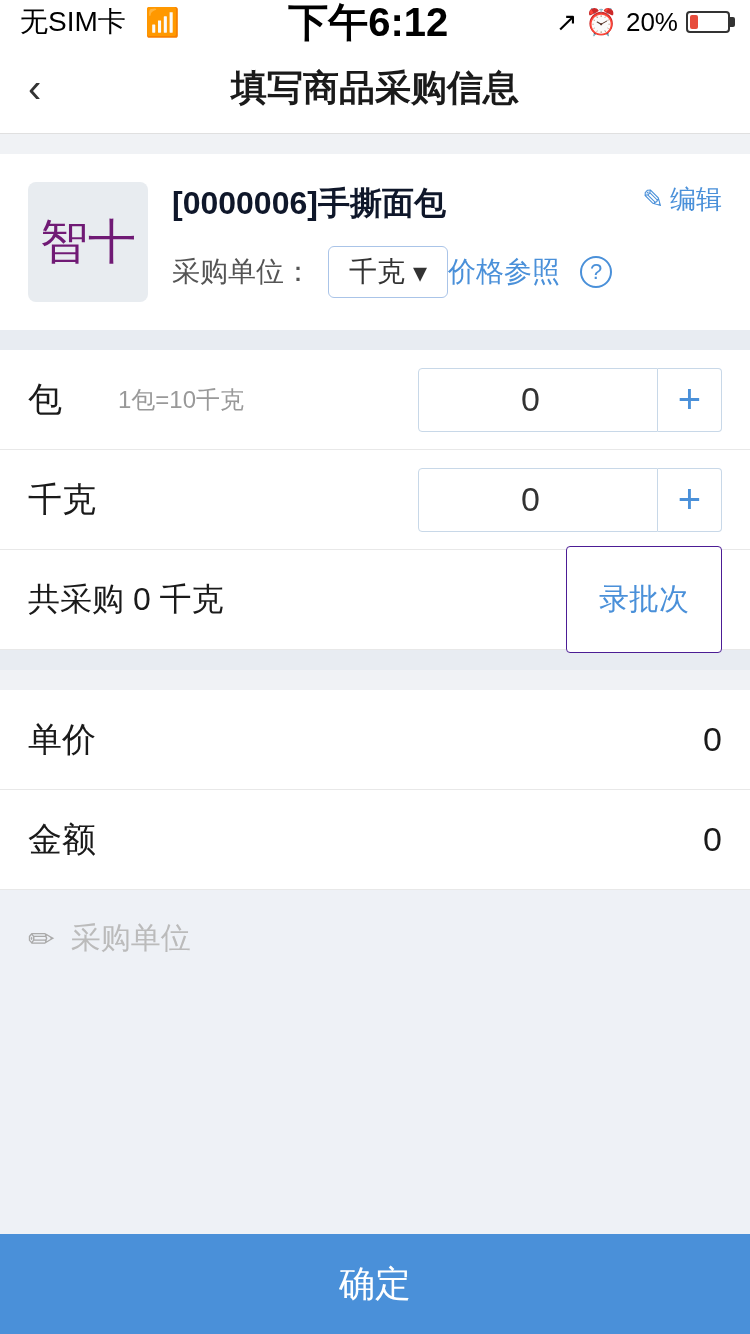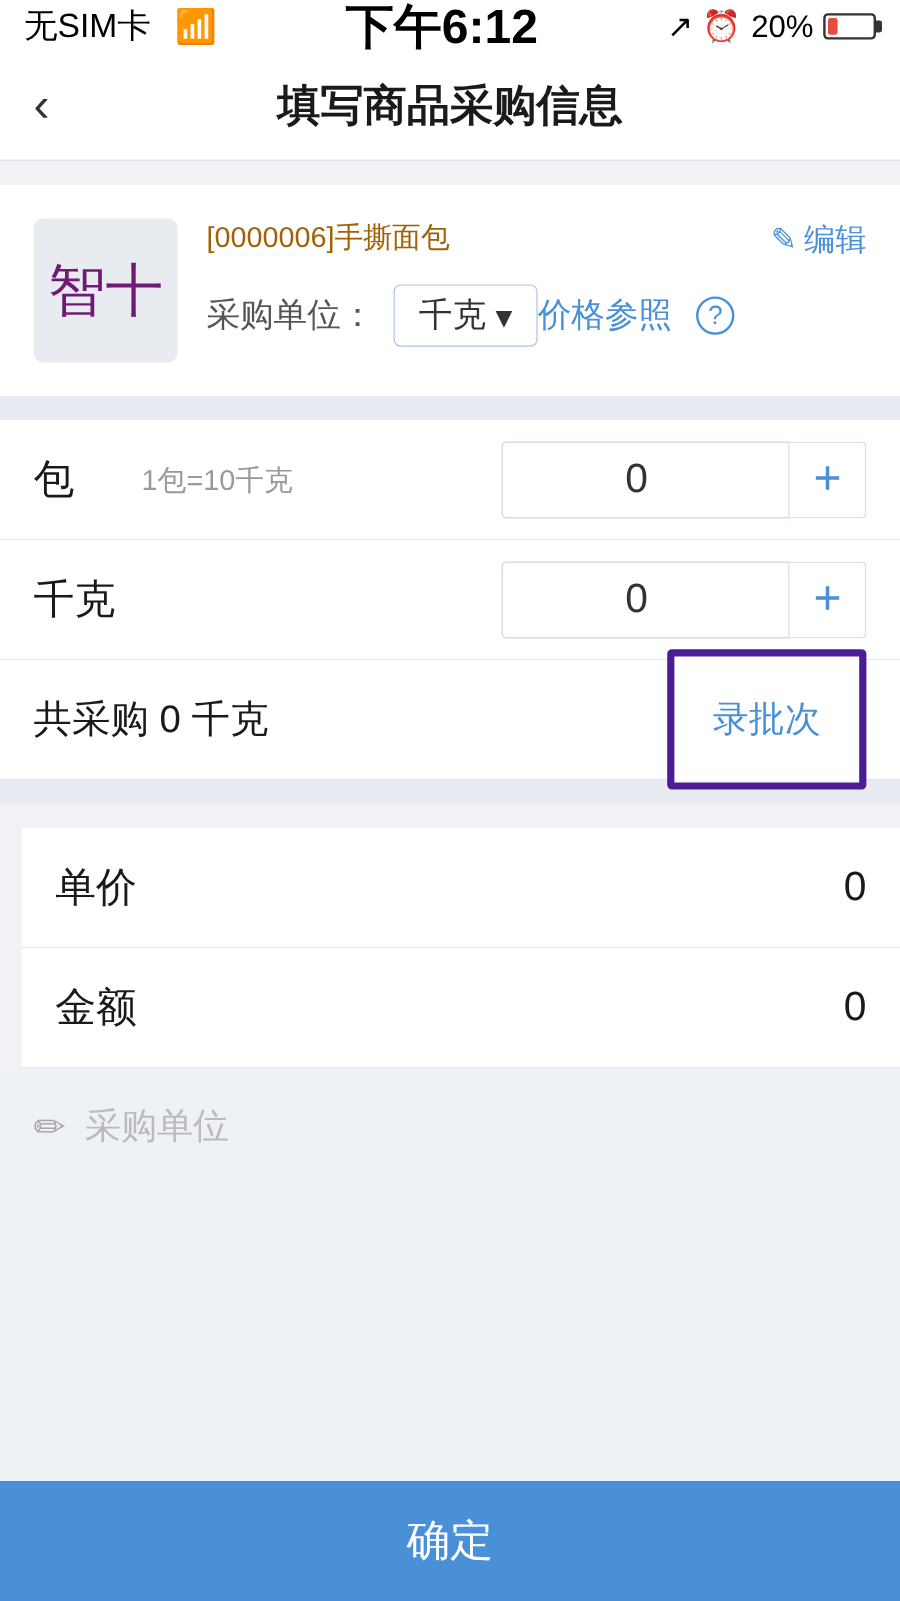--- a/index.html
+++ b/index.html
@@ -99,23 +99,23 @@
       font-size: 48px;
       color: #701a75;
     }
     .product-info { flex: 1; }
     .product-header {
       display: flex;
       align-items: flex-start;
       justify-content: space-between;
     }
     .product-name {
-      font-size: 24px;
-      font-weight: 400;
-      color: #a16207;
+      font-size: 32px;
+      font-weight: 700;
+      color: #0f172a;
       flex: 1;
     }
     .edit-btn {
       font-size: 26px;
       color: #4a90d9;
       display: flex;
       align-items: center;
       gap: 6px;
       cursor: pointer;
       white-space: nowrap;
@@ -229,34 +229,33 @@
       display: flex;
       align-items: center;
       justify-content: space-between;
       border-bottom: 1px solid #e8e8e8;
     }
     .total-text {
       font-size: 32px;
       color: #1a1a1a;
     }
     .batch-btn {
-      border: 6px solid #4c1d95;
+      border: 1px solid #4c1d95;
       border-radius: 4px;
       padding: 32px 32px;
       font-size: 30px;
       color: #4a90d9;
       background: #fff;
       cursor: pointer;
     }
 
     
     .price-section {
       background: #fff;
       margin-top: 20px;
-      margin-left: 18px;
     }
     .price-row {
       display: flex;
       align-items: center;
       justify-content: space-between;
       padding: 0 28px;
       height: 100px;
       border-bottom: 1px solid #e8e8e8;
     }
     .price-label {

